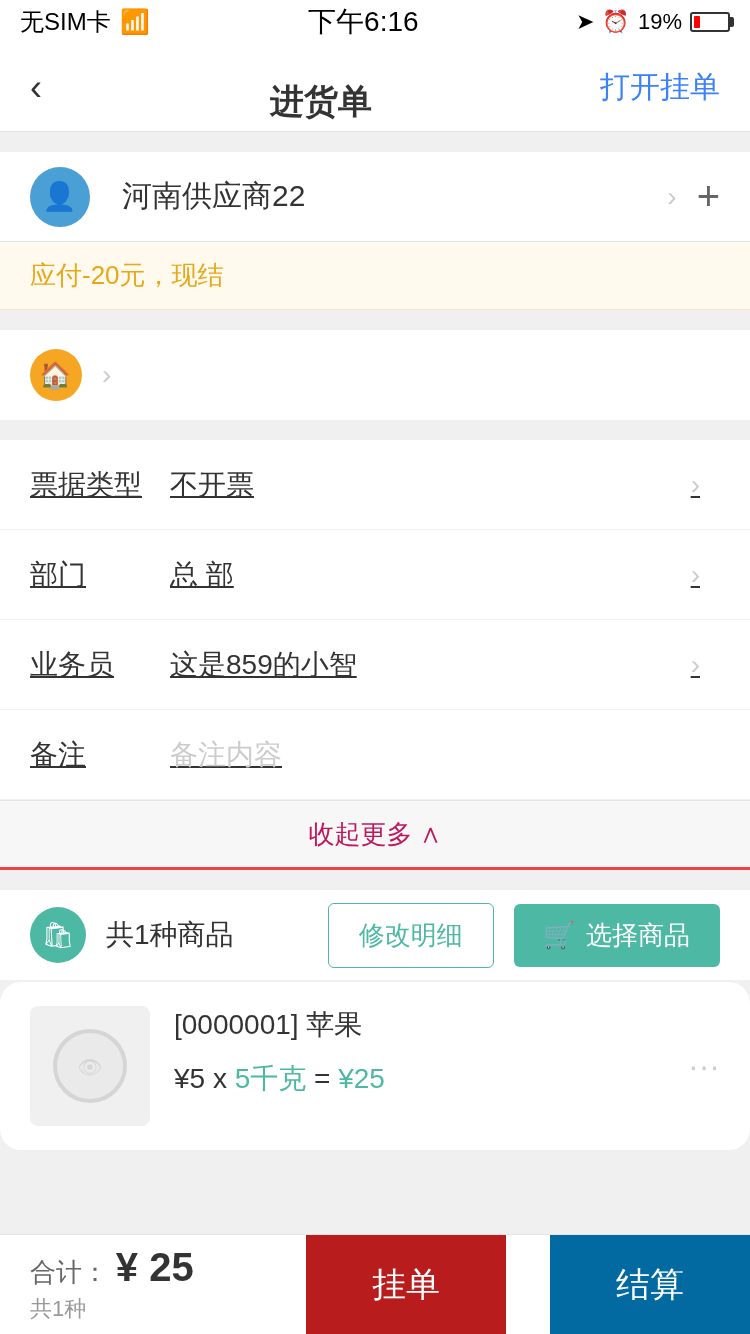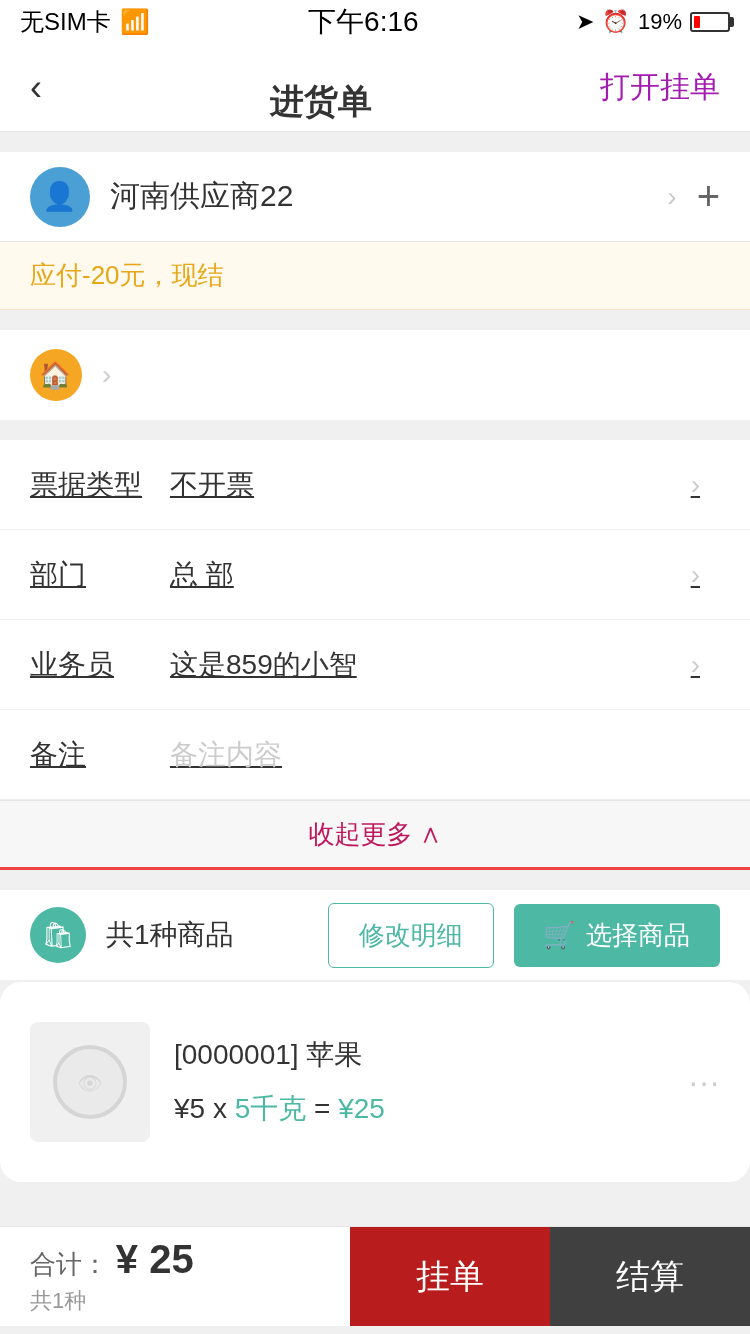--- a/index.html
+++ b/index.html
@@ -43,21 +43,21 @@
       background: #fff;
       height: 88px;
       display: flex;
       align-items: center;
       justify-content: space-between;
       padding: 0 30px;
       border-bottom: 1px solid #e5e5e5;
     }
     .nav-back { font-size: 36px; color: #333; cursor: pointer; }
     .nav-title { font-size: 34px; font-weight: 600; color: #333; margin-top: 28px; }
-    .nav-action { font-size: 30px; color: #a21caf; cursor: pointer; }
+    .nav-action { font-size: 30px; color: #3b82f6; cursor: pointer; }
 
     
     .section-gap {
       height: 20px;
       background: #f0f0f0;
     }
 
     
     .card-section {
       background: #fff;
@@ -75,20 +75,21 @@
     .supplier-avatar {
       width: 60px; height: 60px; border-radius: 50%;
       background: #4a9fd4;
       display: flex; align-items: center; justify-content: center;
       color: white; font-size: 28px; margin-right: 20px; flex-shrink: 0;
     }
     .supplier-name {
       flex: 1;
       font-size: 30px;
       color: #333;
+      margin-left: 12px;
     }
     .chevron-icon { color: #ccc; font-size: 28px; margin-right: 20px; }
     .add-icon { color: #666; font-size: 40px; font-weight: 300; }
 
     
     .notice-row {
       background: #fff9ee;
       padding: 16px 30px;
       font-size: 26px;
       color: #e6a817;
@@ -187,23 +188,23 @@
       border-radius: 6px;
       font-size: 26px;
       cursor: pointer;
       display: flex; align-items: center; gap: 10px;
     }
 
     
     .product-card {
       background: #fff;
       margin-top: 2px;
-      padding: 40px 30px;
-      display: flex;
-      align-items: center;
+      padding: 24px 30px;
+      display: flex;
+      align-items: flex-start;
       gap: 24px;
       border-radius: 21px;
     }
     .product-thumb {
       width: 120px; height: 120px;
       background: #f0f0f0;
       border-radius: 8px;
       flex-shrink: 0;
       display: flex; align-items: center; justify-content: center;
       overflow: hidden;
@@ -213,53 +214,55 @@
     }
     .product-info { flex: 1; }
     .product-name { font-size: 28px; color: #333; margin-bottom: 16px; font-weight: 500; }
     .product-price { font-size: 28px; color: #333; }
     .price-highlight { color: #4db8a4; }
     .product-more { color: #ccc; font-size: 32px; cursor: pointer; align-self: center; }
 
     
     .bottom-bar {
       position: fixed;
-      bottom: 8px;
+      bottom: 0;
       left: 0;
       width: 750px;
       height: 100px;
       background: #fff;
       display: flex;
       align-items: center;
       border-top: 1px solid #e5e5e5;
+      gap: 8px;
     }
     .total-info {
       flex: 1;
       padding: 0 30px;
     }
     .total-label { font-size: 26px; color: #666; }
     .total-amount { font-size: 40px; font-weight: 600; color: #333; display: inline; }
     .total-count { font-size: 22px; color: #999; display: block; margin-top: 4px; }
     .btn-hang {
       width: 200px; height: 100%;
       background: #b91c1c;
       color: #fff;
       font-size: 34px;
       display: flex; align-items: center; justify-content: center;
       cursor: pointer;
       border: none;
     }
     .btn-checkout {
       width: 200px; height: 100%;
-      background: #404040;
+      background: #0369a1;
       color: #fff;
       font-size: 34px;
       display: flex; align-items: center; justify-content: center;
       cursor: pointer;
       border: none;
+      margin-left: 36px;
     }
   </style>
 </head>
 <body>
 
 <div class="status-bar">
   <div class="status-left">
     <span>无SIM卡</span>
     <span>📶</span>
   </div>

